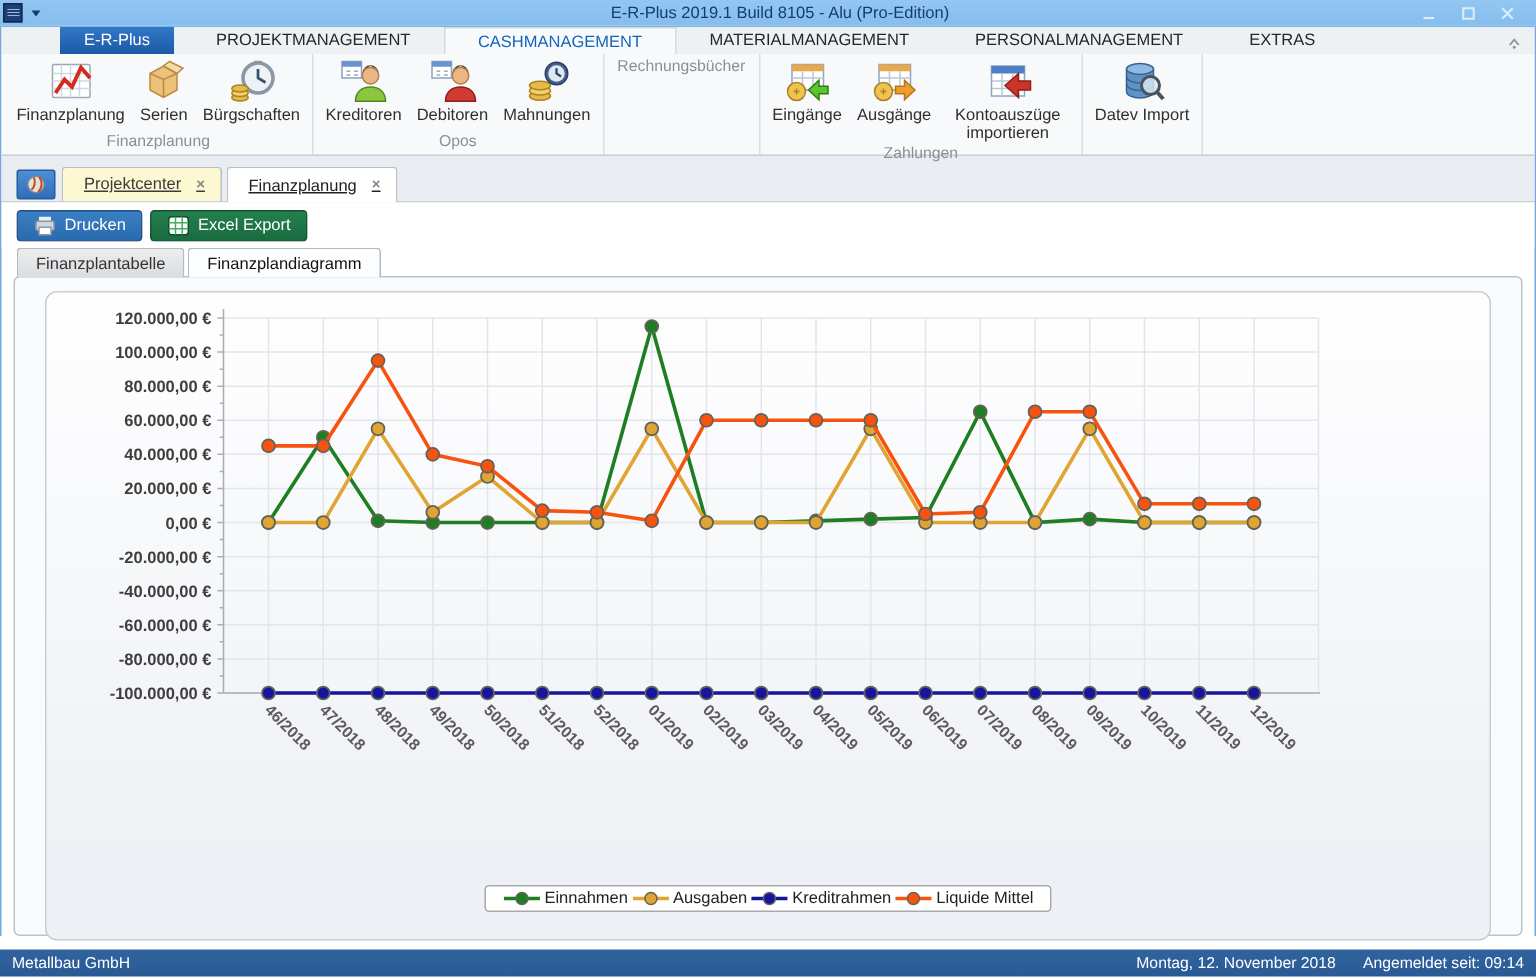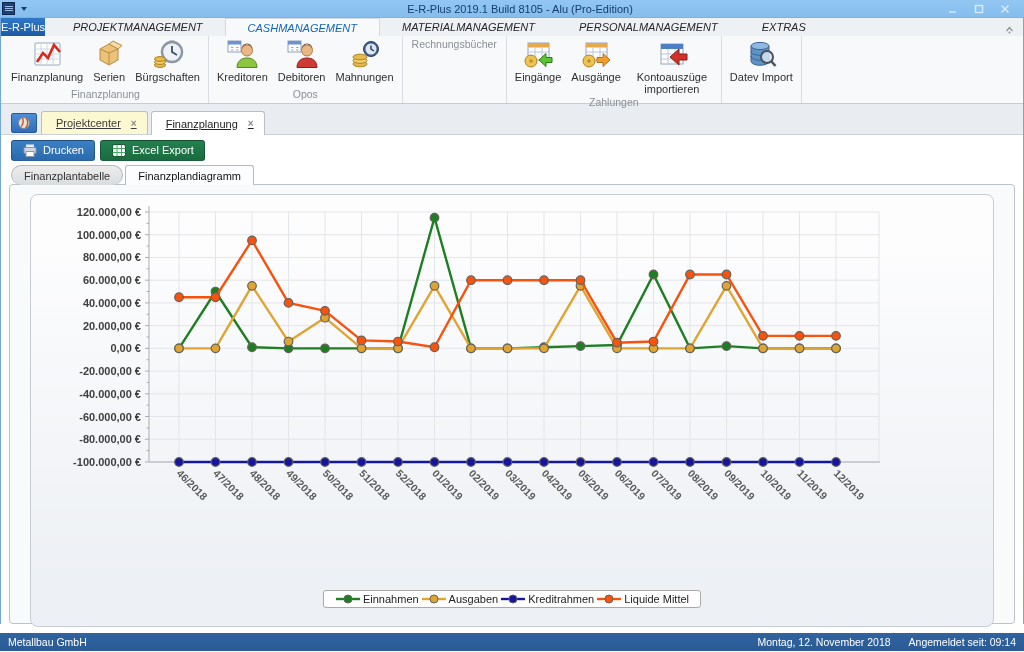--- a/index.html
+++ b/index.html
@@ -16,22 +16,22 @@
   .qat-caret { width:0; height:0; border-left:3.5px solid transparent; border-right:3.5px solid transparent;
     border-top:4px solid #1a3c6e; margin-left:6px; }
   .win-title { position:absolute; left:16px; right:0; text-align:center; font-size:11px; color:#153d6f; }
   .win-controls { margin-left:auto; display:flex; gap:8px; padding-right:10px; z-index:2; }
   .win-btn { width:18px; height:14px; display:flex; align-items:center; justify-content:center; }
   .win-btn svg { stroke:#d9edfc; stroke-width:1.4; fill:none; }
 
   
   .tabstrip { height:18px; background:#eef1f4; display:flex; align-items:stretch; position:relative; }
   .file-tab { background:linear-gradient(#3078c8,#1d5aa6); color:#fff; font-size:11px;
-    padding:0 0; display:flex; align-items:center; cursor:default; }
-  .rtab { font-size:11px; color:#262626; padding:0 22px; display:flex; align-items:center; cursor:default;font-style:italic; }
+    padding:0 16px; display:flex; align-items:center; cursor:default;margin-left:39px; }
+  .rtab { font-size:11px; color:#262626; padding:0 22px; display:flex; align-items:center; cursor:default; }
   .rtab.active { background:#f8f9fa; color:#1464ba; border:1px solid #d4d9de; border-bottom:none; }
   .ribbon-collapse { position:absolute; right:8px; top:3px; }
 
   
   .ribbon { height:68px; background:#f8f9fa; border-bottom:1px solid #c5ced8;
     display:flex; align-items:stretch; padding-left:2px; }
   .rb-group { display:flex; flex-direction:column; border-right:1px solid #dadee3; padding:1px 3px 0; }
   .rb-btn-row { display:flex; align-items:flex-start; flex:1; }
   .rb-btn { display:flex; flex-direction:column; align-items:center; max-width:92px;
     padding:1px 5px 0; cursor:default; }
@@ -57,21 +57,21 @@
   .toolbar { height:30px; background:#fff; display:flex; align-items:center; gap:5px; padding-left:10px; }
   .tbtn { height:21px; display:flex; align-items:center; gap:5px; padding:0 10px;
     border-radius:3px; font-size:11px; color:#fff; border:1px solid rgba(0,0,0,.25); cursor:default; }
   .tbtn-print { background:linear-gradient(#3b80c4,#2a6aae); }
   .tbtn-excel { background:linear-gradient(#23804f,#1a6b40); }
 
   
   .subtabs { height:20px; display:flex; padding-left:10px; position:relative; z-index:2; margin-bottom:-1px; }
   .stab { font-size:11px; color:#333; padding:0 12px; display:flex; align-items:center;
     border:1px solid #b4bac0; border-bottom:none; border-radius:3px 3px 0 0; margin-right:2px; cursor:default; }
-  .stab.inactive { background:linear-gradient(#ededed,#d9dcdf);border-radius:10px; }
+  .stab.inactive { background:linear-gradient(#ededed,#d9dcdf); }
   .stab.active { background:#fcfdfe; color:#111; }
 
   
   .panel { margin:0 8px 9px; height:440px; background:#f9fafc;
     border:1px solid #b9c3cd; border-radius:4px; position:relative; }
   .chart-card { position:absolute; left:20px; right:20px; top:9px; height:433px;
     border:1px solid #c6cdd5; border-radius:8px;
     background:linear-gradient(#fdfdfe 10%, #edf0f4 90%); overflow:hidden; }
   #chart-svg { position:absolute; left:0; top:0; }
   .grid  { stroke:#e2e5ea; stroke-width:1; }

